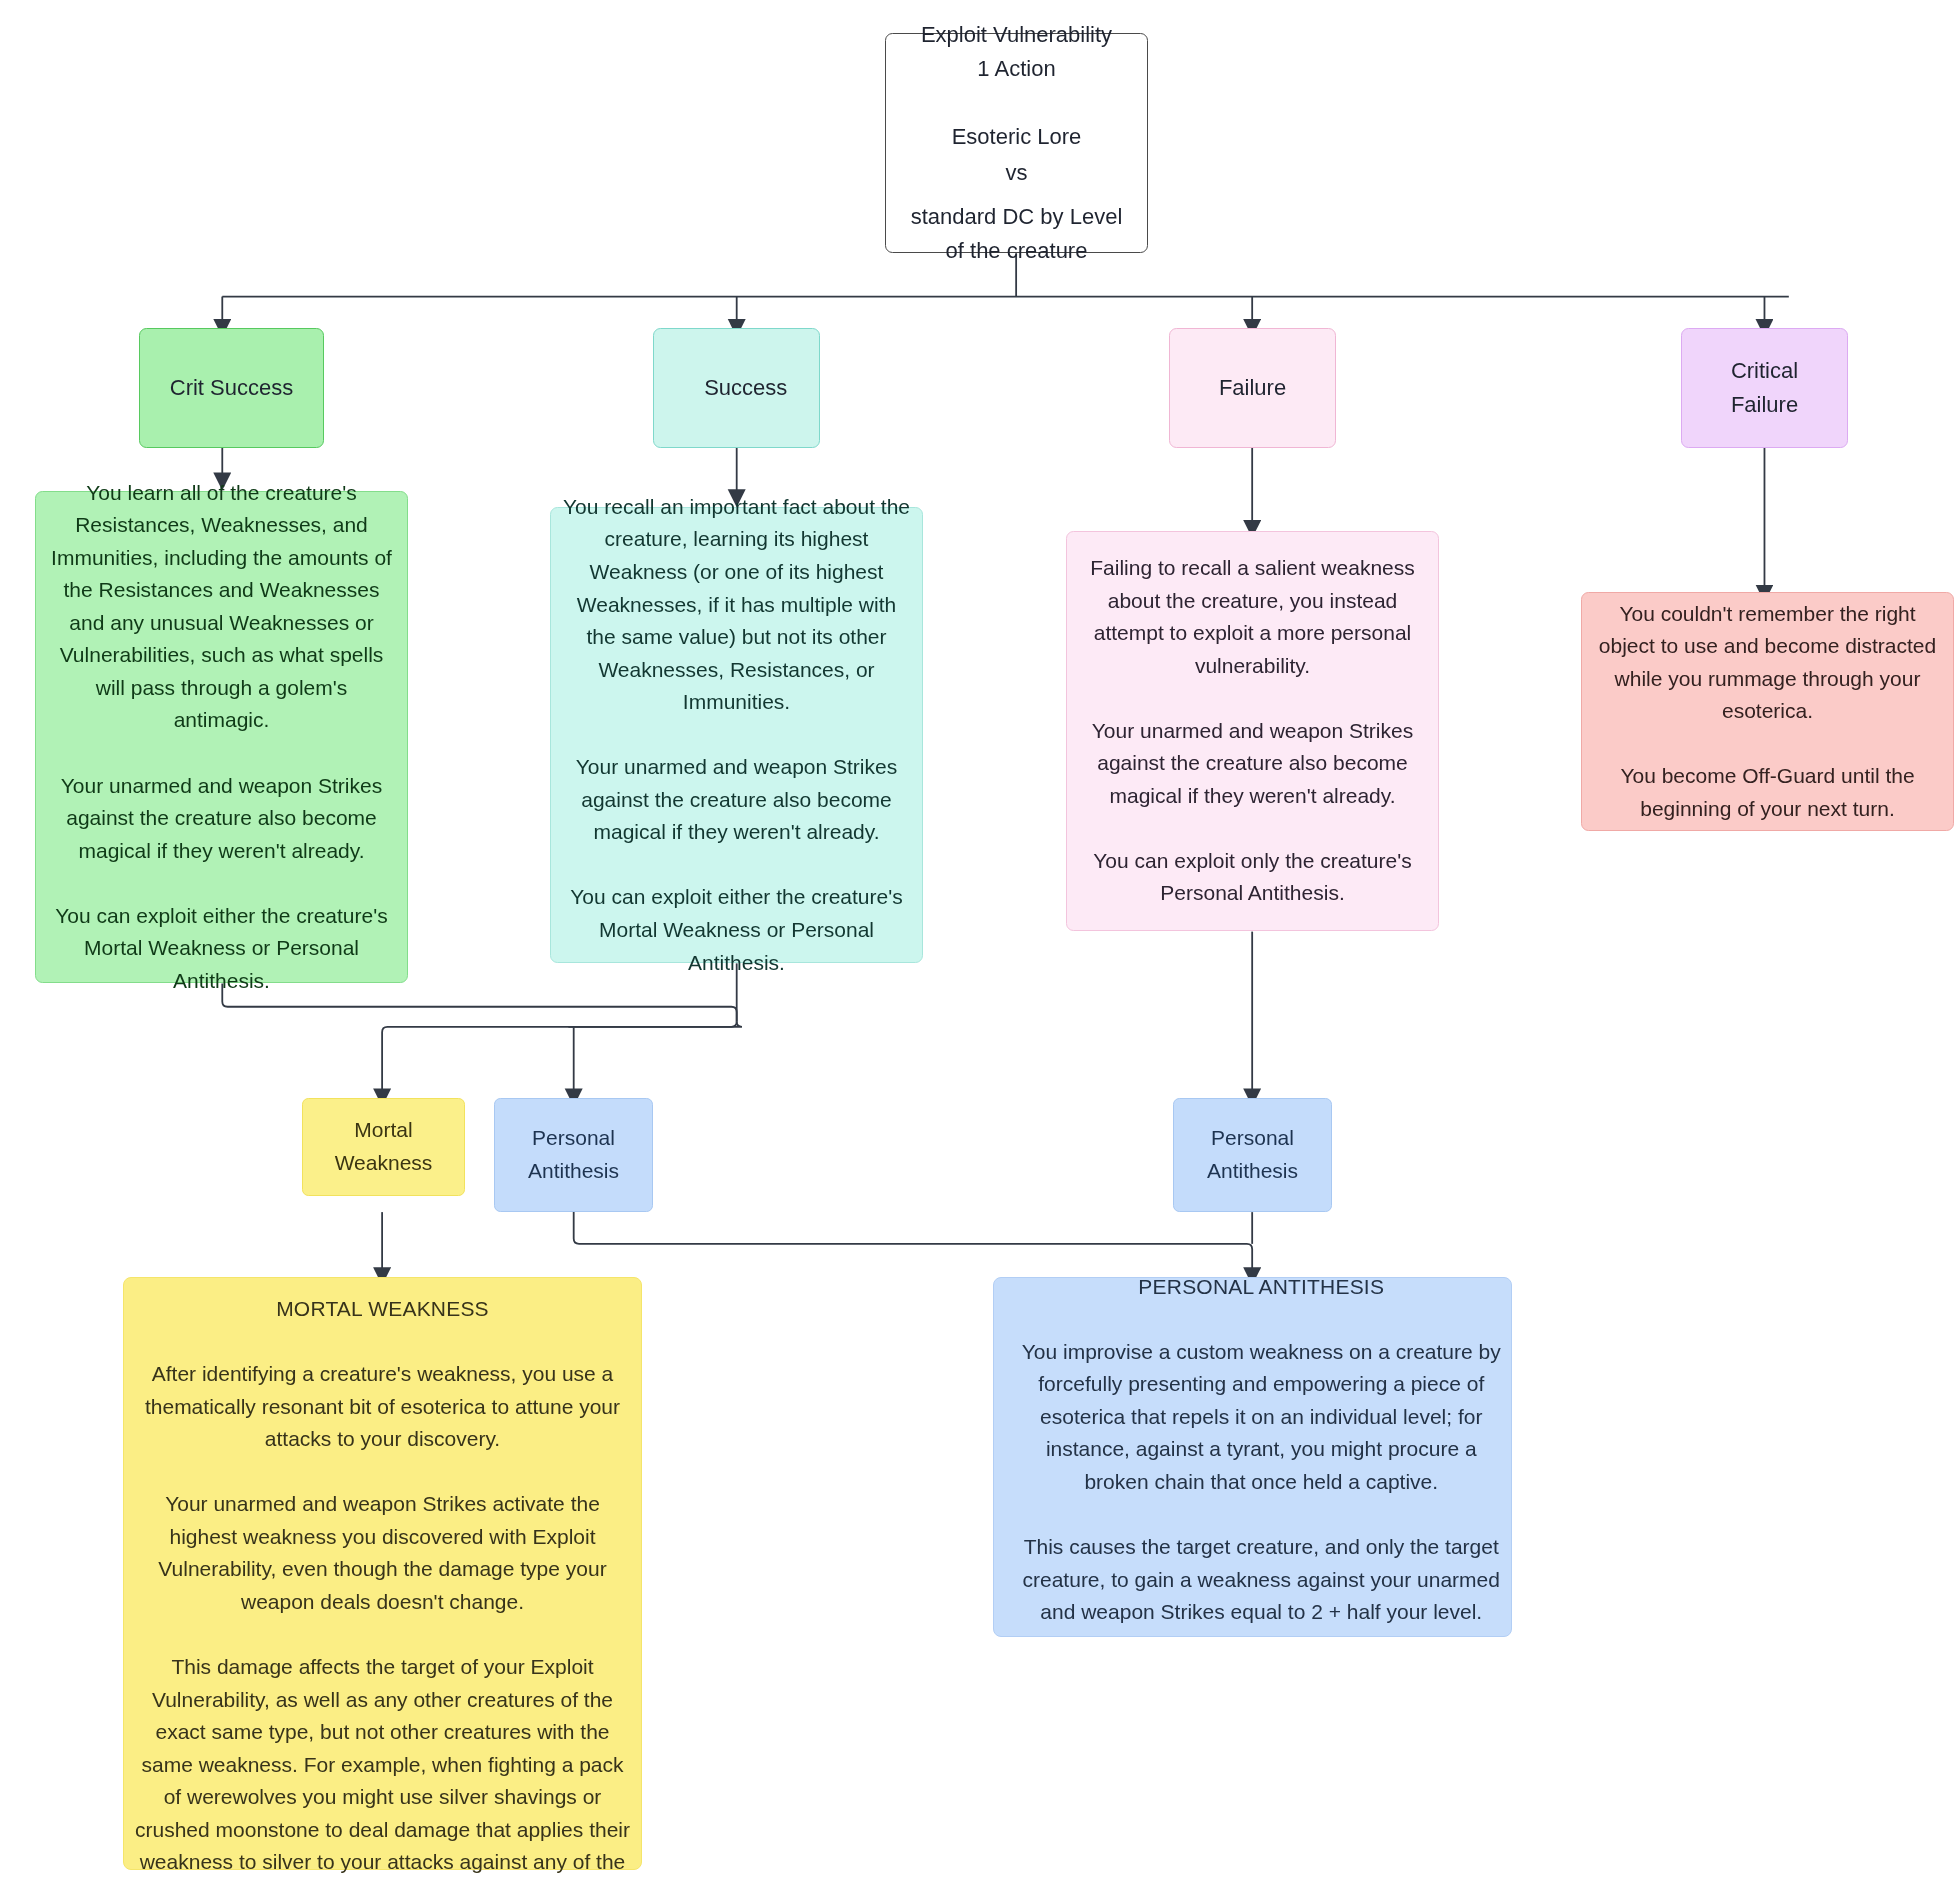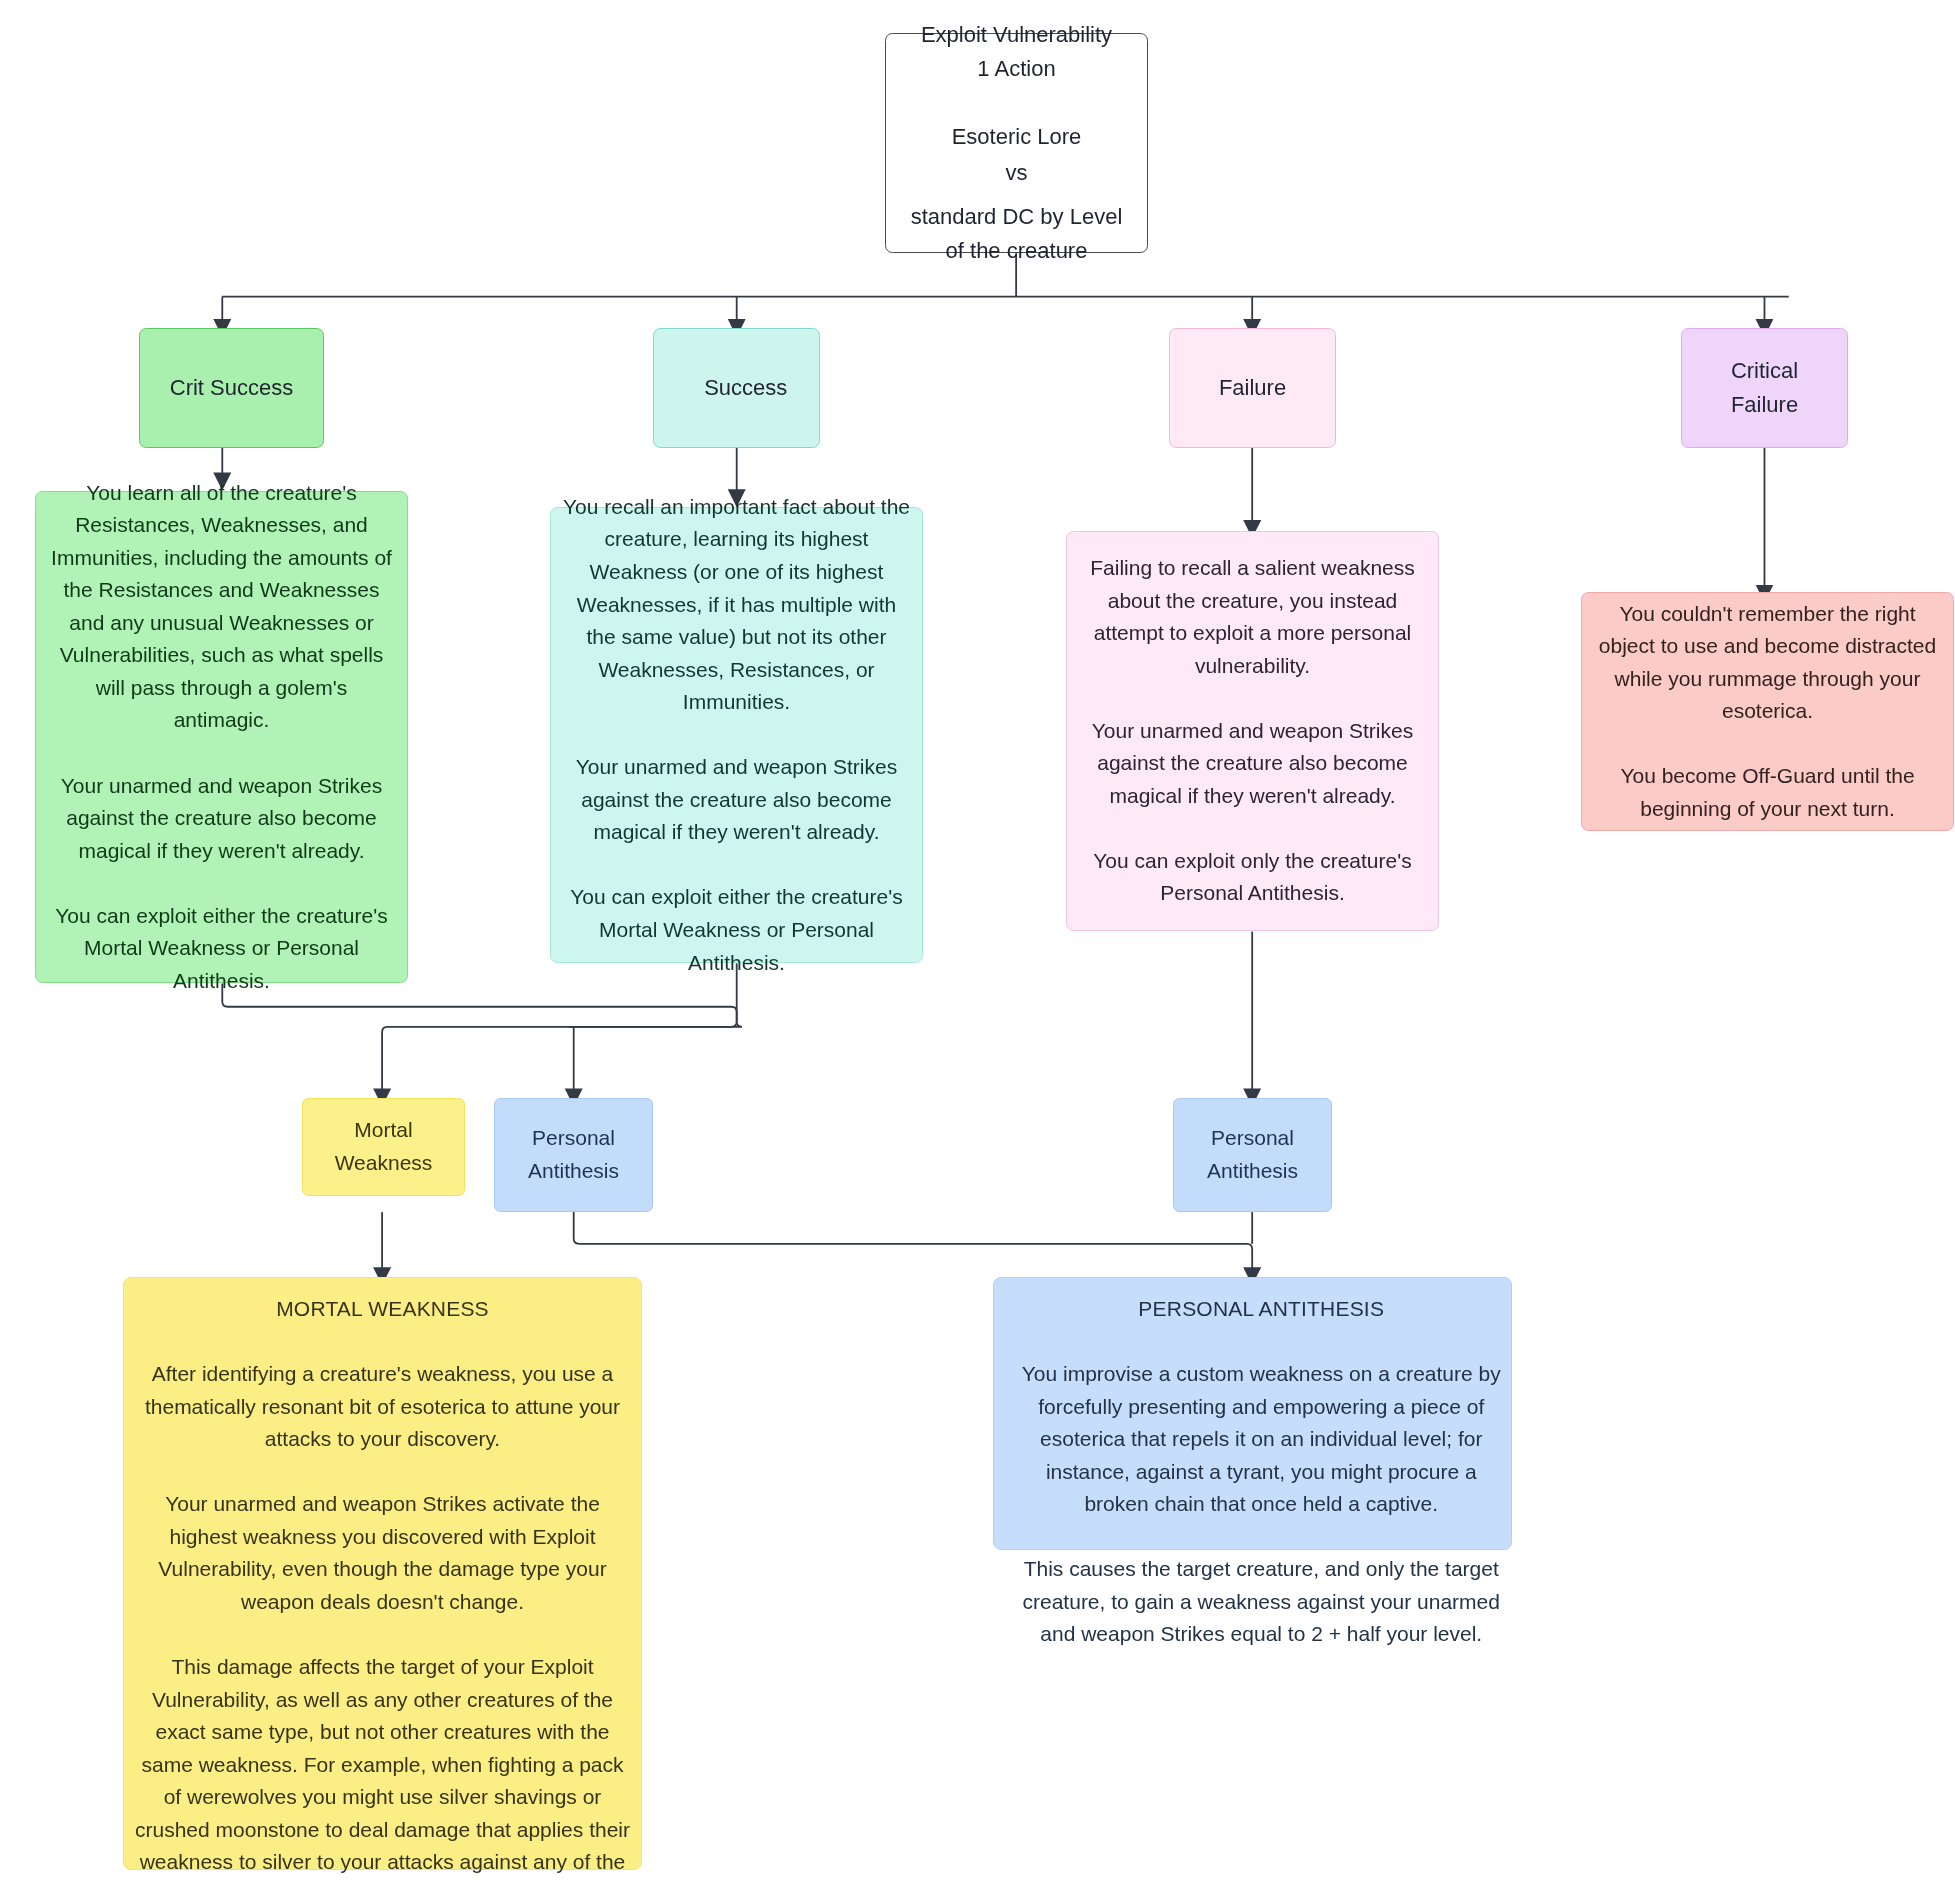--- a/index.html
+++ b/index.html
@@ -192,20 +192,20 @@
     <div class="para" style="margin-top:0">Antithesis</div>
   </div>
 
   <div class="node bigbox box-mw" style="left:123px;top:1277px;width:519px;height:593px;justify-content:flex-start;padding-top:15px;">
     <div class="heading">MORTAL WEAKNESS</div>
     <div class="para" style="margin-top:0">After identifying a creature's weakness, you use a thematically resonant bit of esoterica to attune your attacks to your discovery.</div>
     <div class="para">Your unarmed and weapon Strikes activate the highest weakness you discovered with Exploit Vulnerability, even though the damage type your weapon deals doesn't change.</div>
     <div class="para">This damage affects the target of your Exploit Vulnerability, as well as any other creatures of the exact same type, but not other creatures with the same weakness. For example, when fighting a pack of werewolves you might use silver shavings or crushed moonstone to deal damage that applies their weakness to silver to your attacks against any of the werewolves, but you wouldn't apply this damage to any other monsters with a weakness to silver.</div>
   </div>
 
-  <div class="node bigbox box-pa" style="left:993px;top:1277px;width:519px;height:273px;justify-content:space-between;padding-top:15px;padding-left:27px;">
+  <div class="node bigbox box-pa" style="left:993px;top:1277px;width:519px;height:360px;justify-content:flex-end;padding-top:15px;padding-left:27px;">
     <div class="heading">PERSONAL ANTITHESIS</div>
     <div class="para" style="margin-top:0">You improvise a custom weakness on a creature by forcefully presenting and empowering a piece of esoterica that repels it on an individual level; for instance, against a tyrant, you might procure a broken chain that once held a captive.</div>
     <div class="para">This causes the target creature, and only the target creature, to gain a weakness against your unarmed and weapon Strikes equal to 2 + half your level.</div>
   </div>
 
 </div>
 
 
 </body></html>

